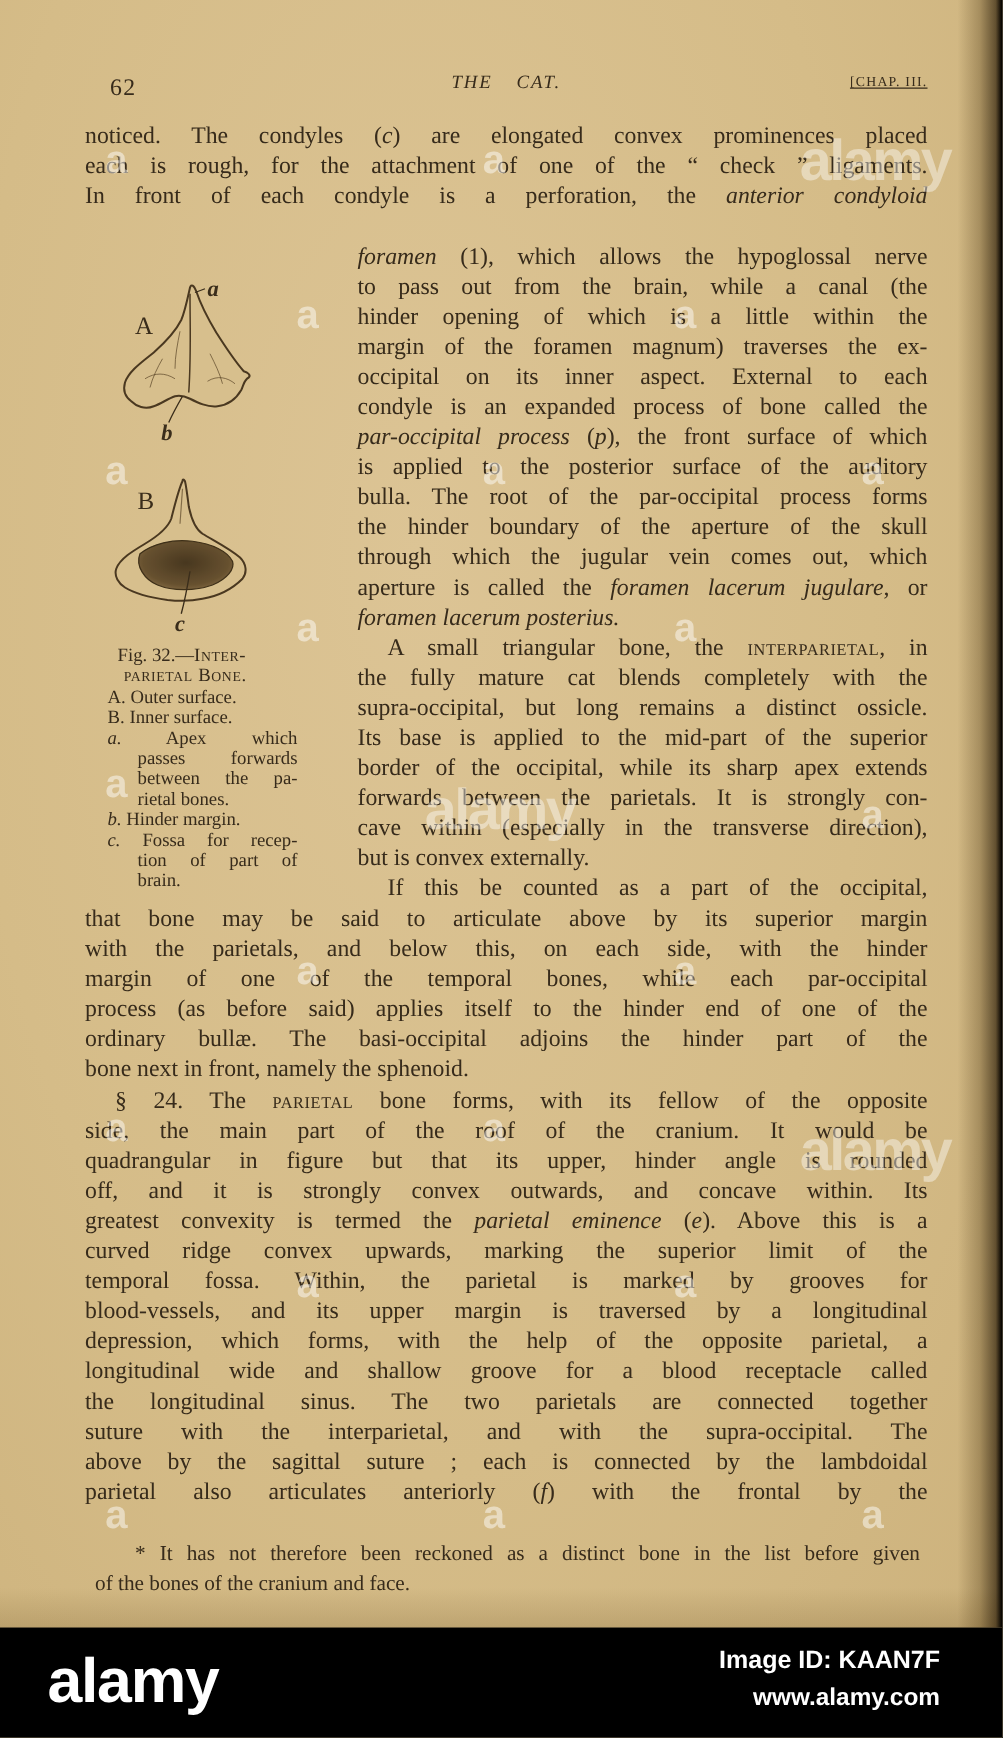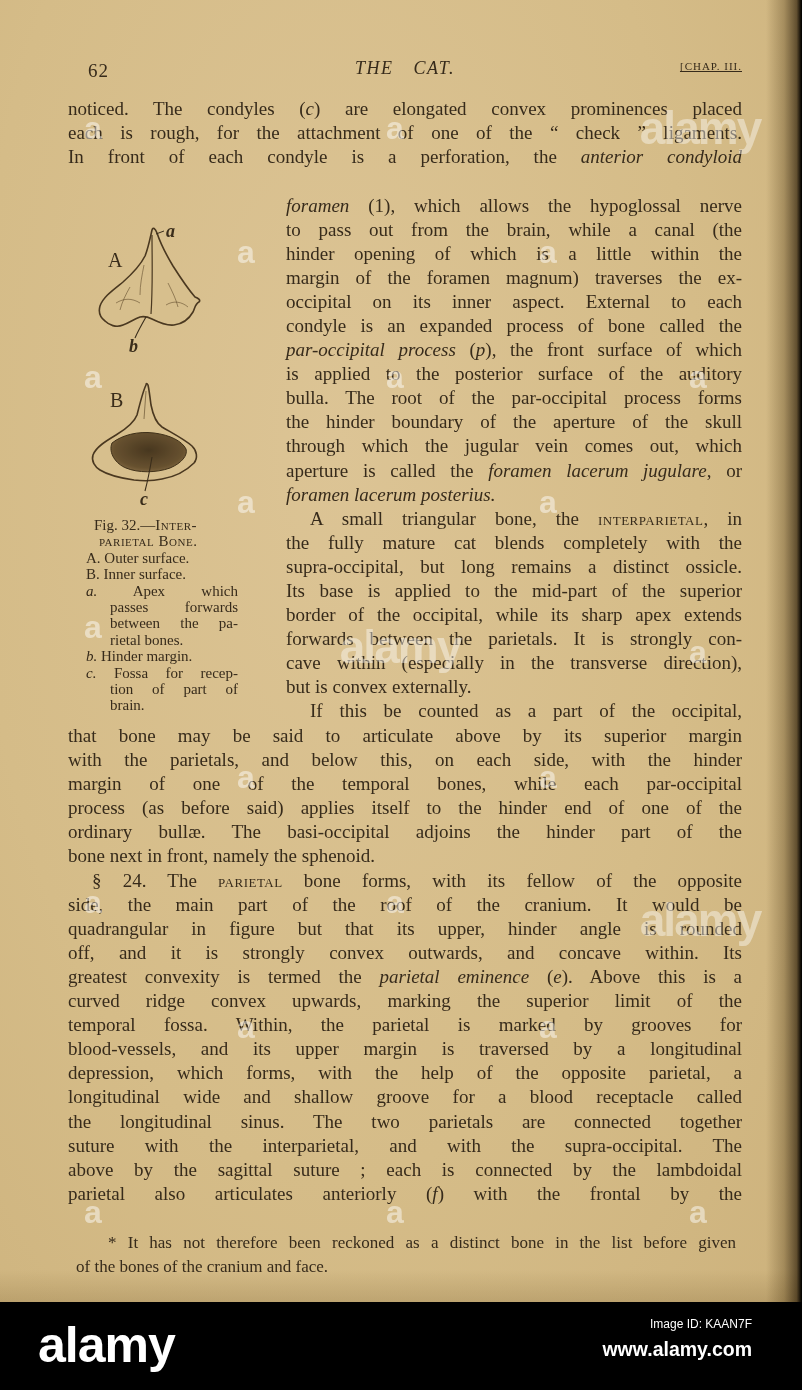--- a/index.html
+++ b/index.html
@@ -18,21 +18,21 @@
   }
   .edge-bottom {
     position:absolute; left:0; top:1270px; width:802px; height:32px; z-index:3;
     background: linear-gradient(to bottom, rgba(90,65,20,0) 0%, rgba(90,65,20,0.18) 100%);
   }
 
   
   .header-row { position:absolute; top:58px; left:68px; width:674px; height:26px; z-index:2; }
   .pageno   { position:absolute; left:20px; top:2px; font-size:19px; letter-spacing:1px; }
   .runtitle { position:absolute; left:0; right:0; top:0; text-align:center;
-              font-style:italic; font-size:18px; word-spacing:14px; letter-spacing:1.5px; }
+              font-style:italic; font-size:15px; word-spacing:14px; letter-spacing:1.5px; }
   .chap     { position:absolute; right:0; top:2px; font-size:11px; letter-spacing:1px;text-decoration:underline; }
 
   
   .tgroup { position:absolute; z-index:2; }
   .full-top    { top:97px;    left:68px;  width:674px; }
   .column      { top:193.5px; left:286px; width:456px; }
   .full-bottom { top:724px;   left:68px;  width:674px; }
   .footnote    { top:1231px;  left:76px;  width:660px; }
 
   .tline { display:block; text-align:justify; text-align-last:justify;
@@ -68,21 +68,21 @@
   .wm-a     { font-size:32px; }
   .wm-brand { font-size:46px; letter-spacing:-2px; color:rgba(255,255,255,0.42); }
 
   
   .bottom-bar { position:absolute; top:1302px; left:0; width:802px; height:88px;
                 background:#000; z-index:6;
                 font-family:"Liberation Sans","DejaVu Sans",sans-serif; }
   .alamy-logo { position:absolute; left:38px; top:50%; transform:translateY(-52%);
                 color:#fff; font-size:50px; font-weight:bold; letter-spacing:-1px; }
   .bar-right  { position:absolute; right:50px; top:15px; text-align:right; color:#fff; }
-  .image-id   { font-size:12px; font-weight:normal; margin-bottom:7px; }
+  .image-id   { font-size:20px; font-weight:bold; margin-bottom:7px; }
   .alamy-url  { font-size:19.5px; font-weight:bold; }
 </style>
 </head>
 <body>
 
 <div class="page">
 
   <div class="header-row">
     <span class="pageno">62</span>
     <span class="runtitle">THE CAT.</span>

